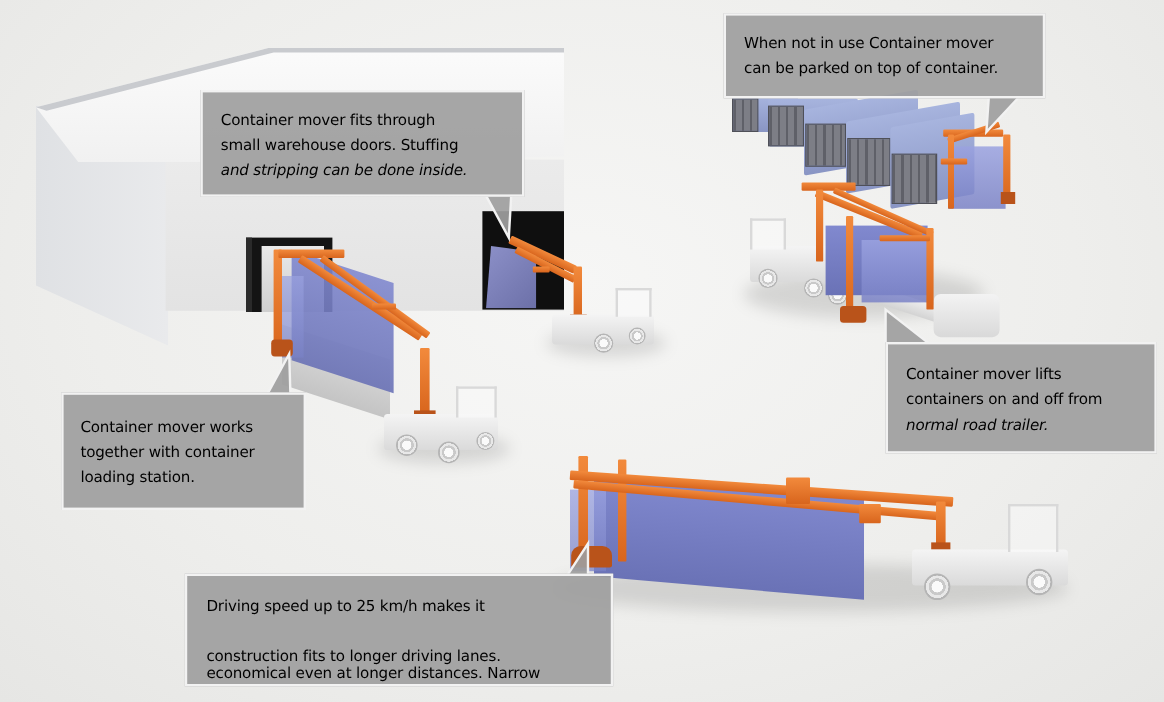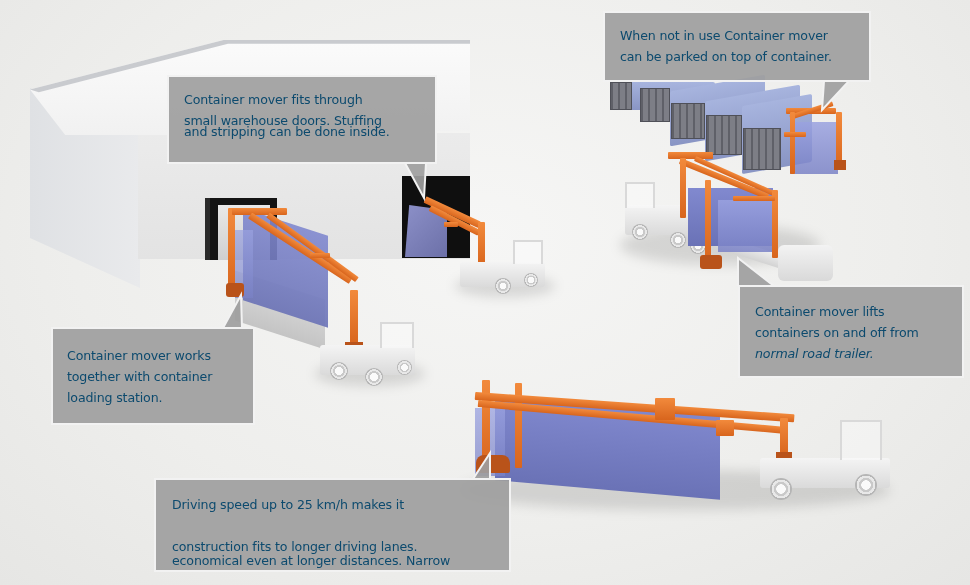--- a/index.html
+++ b/index.html
@@ -79,21 +79,21 @@
 
   .plinth { position: absolute; background: linear-gradient(180deg, #dcdcdc, #c4c4c4); }
   .trailer-bed { position: absolute; background: linear-gradient(180deg, #efefef, #d3d3d3); }
   .station-block { position: absolute; background: linear-gradient(180deg, #f3f3f3, #d9d9d9); border-radius: 6px; }
 
   
   .callout {
     position: absolute;
     background: rgba(158,158,158,0.92);
     border: 2px solid #f2f2f2;
-    color: #0c4a6e;
+    color: #000000;
     font-family: "DejaVu Sans", sans-serif;
     font-size: 12.6px;
     line-height: 21px;
     letter-spacing: -0.15px;
     padding: 0 0 0 0;
   }
   .callout-text { position: absolute; white-space: nowrap; }
   .pointer { position: absolute; overflow: visible; }
 </style>
 </head>
@@ -241,21 +241,21 @@
   </svg>
 
   <div class="callout" style="left:603px;top:11px;width:268px;height:71px;">
     <div class="callout-text" style="left:15px;top:12px;">When not in use Container mover</div>
     <div class="callout-text" style="left:15px;top:33px;">can be parked on top of container.</div>
   </div>
 
   <div class="callout" style="left:167px;top:75px;width:270px;height:89px;">
     <div class="callout-text" style="left:15px;top:12px;">Container mover fits through</div>
     <div class="callout-text" style="left:15px;top:33px;">small warehouse doors. Stuffing</div>
-    <div class="callout-text" style="left:15px;top:44px;">and stripping can be done inside.</div>
+    <div class="callout-text" style="left:15px;top:54px;font-style:italic;">and stripping can be done inside.</div>
   </div>
 
   <div class="callout" style="left:738px;top:285px;width:226px;height:93px;">
     <div class="callout-text" style="left:15px;top:14px;">Container mover lifts</div>
     <div class="callout-text" style="left:15px;top:35px;">containers on and off from</div>
     <div class="callout-text" style="left:15px;top:56px;font-style:italic;">normal road trailer.</div>
   </div>
 
   <div class="callout" style="left:51px;top:327px;width:204px;height:98px;">
     <div class="callout-text" style="left:14px;top:16px;">Container mover works</div>

